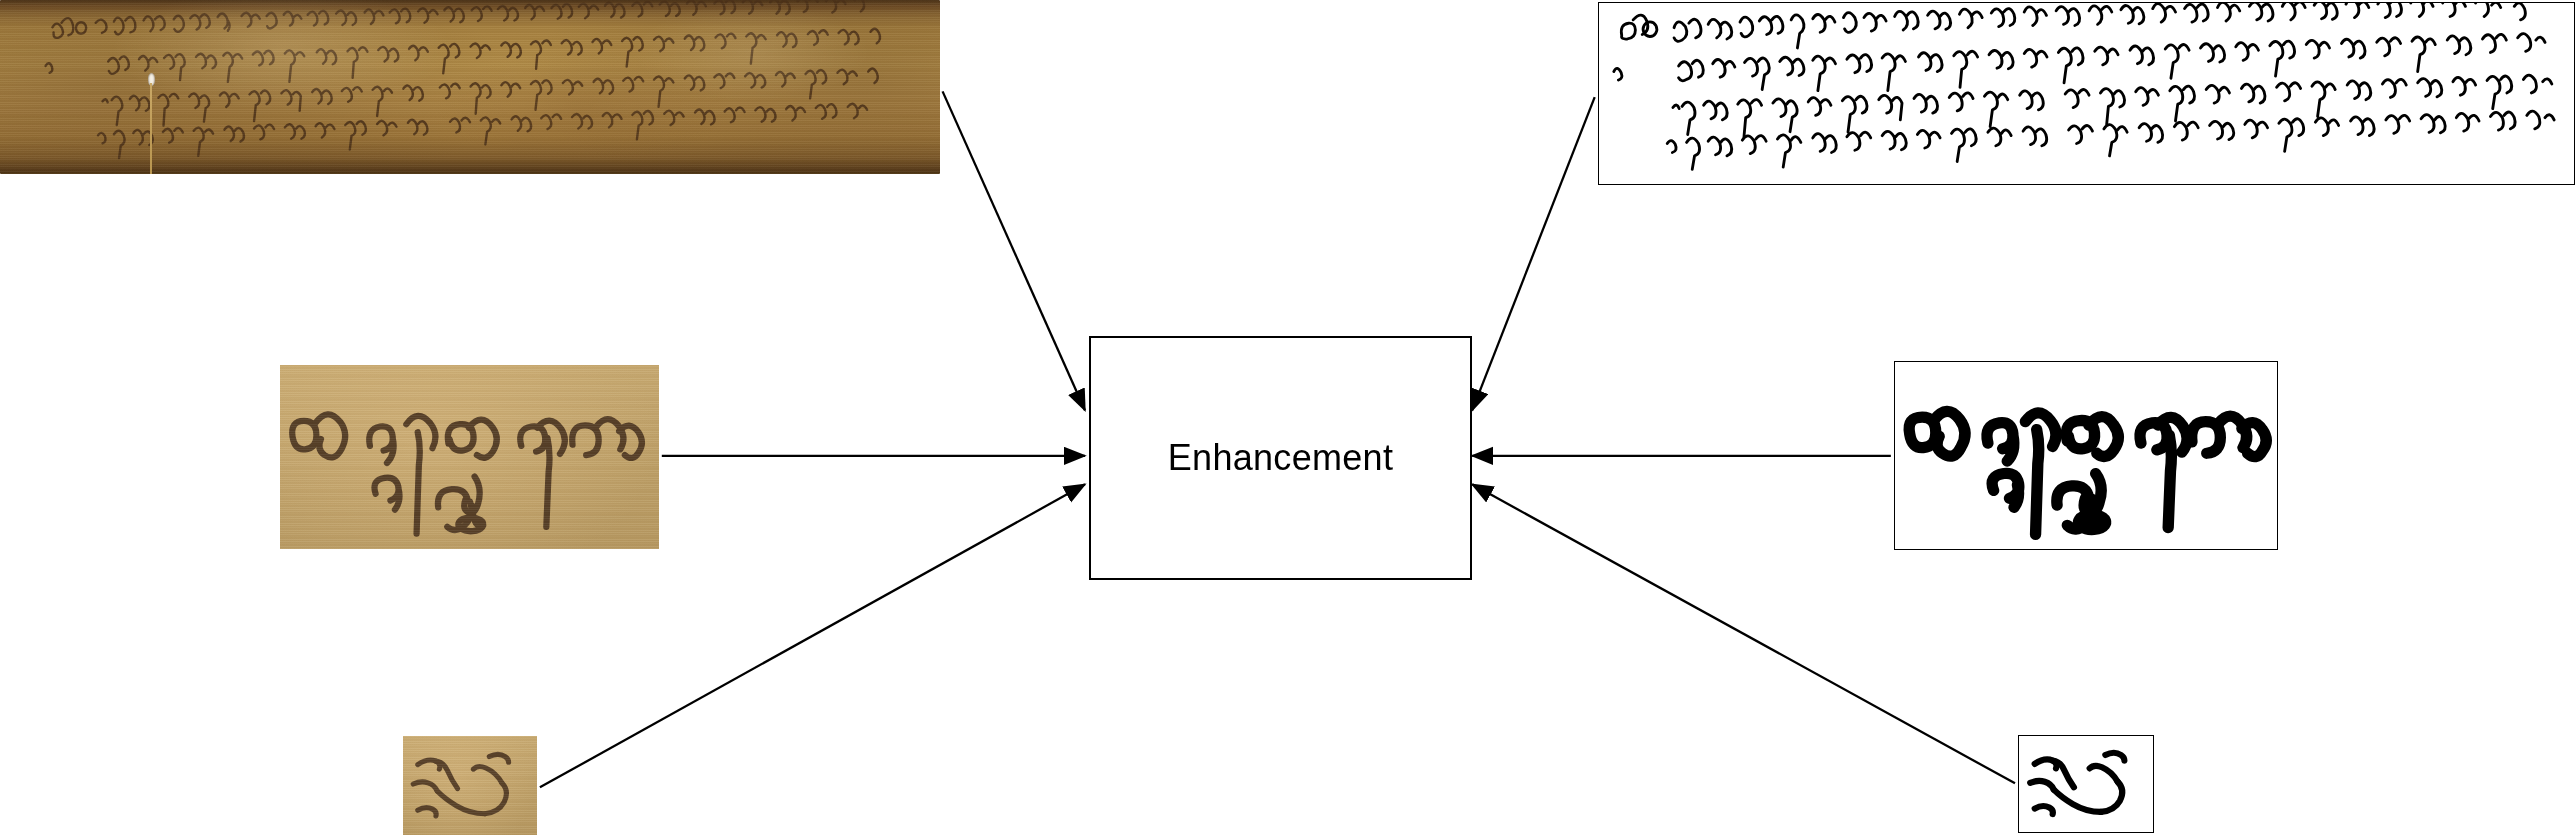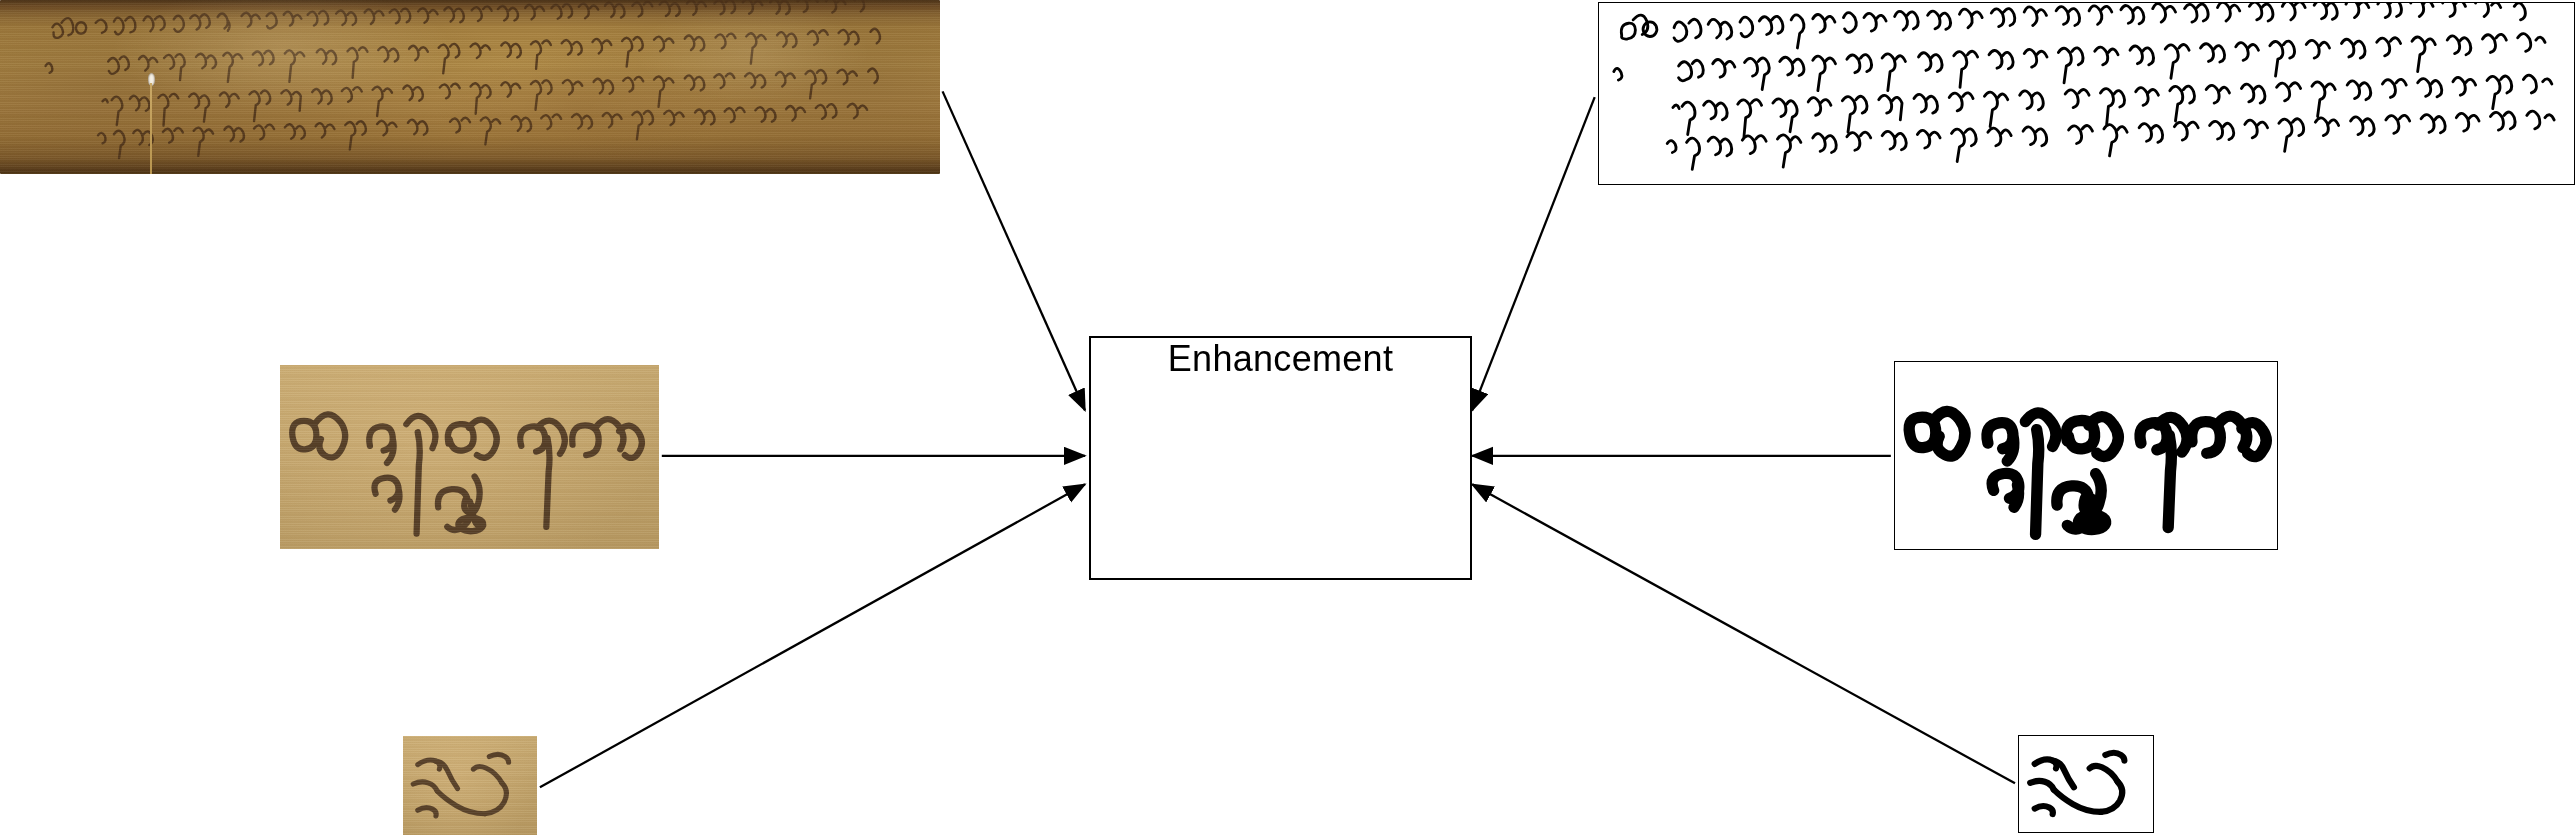--- a/index.html
+++ b/index.html
@@ -101,20 +101,21 @@
   
   .process-box {
     position: absolute;
     left: 1089px;
     top: 336px;
     width: 379px;
     height: 240px;
     background: #ffffff;
     border: 2.3px solid #000000;
     display: flex;
+    align-items: center;
     justify-content: center;
   }
   .process-label {
     font-family: "Liberation Sans", sans-serif;
     font-size: 36px;
     color: #000000;
     letter-spacing: 0.3px;
     white-space: nowrap;
   }
   

